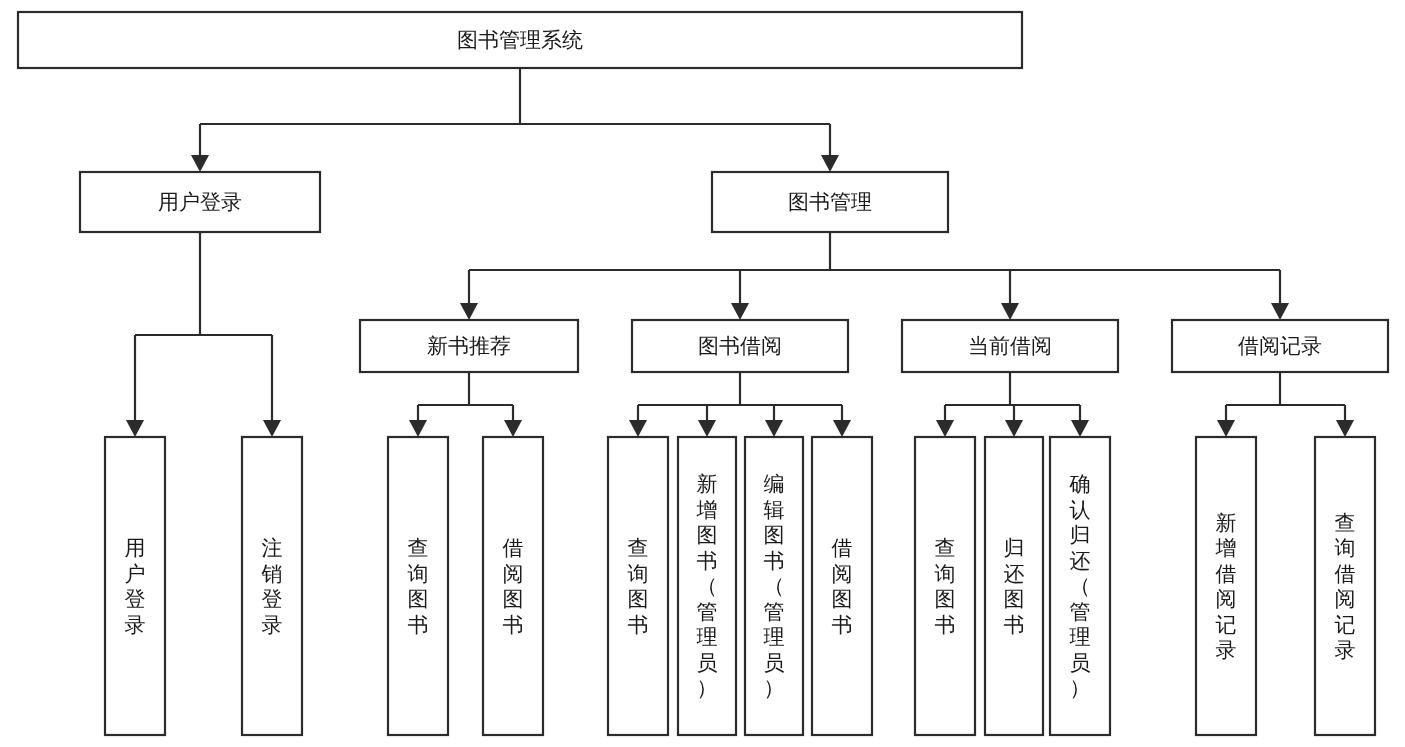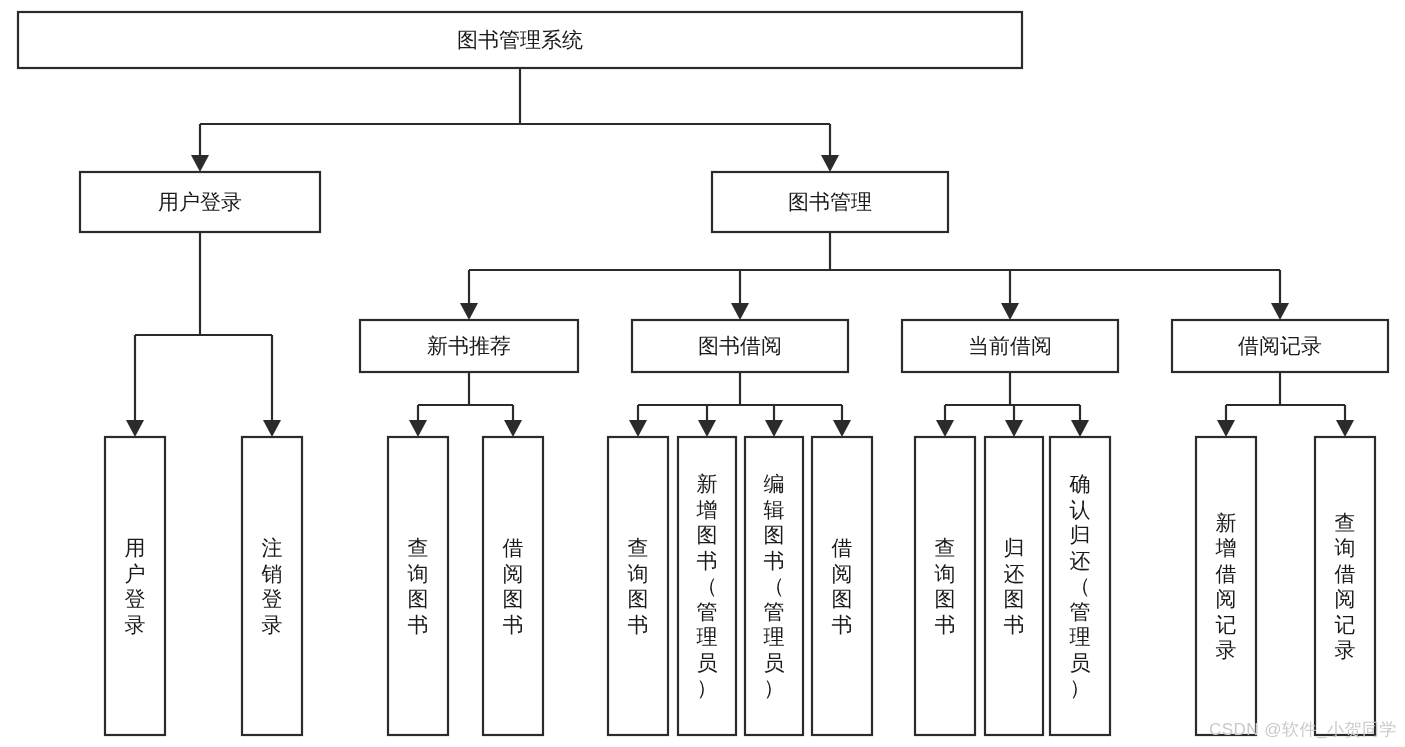--- a/index.html
+++ b/index.html
@@ -203,14 +203,13 @@
         <g>
           <rect x="1196" y="437" width="60" height="298" class="node-box"></rect>
           <text x="1226" class="node-label-v"><tspan x="1226" y="529.5">新</tspan><tspan x="1226" y="555">增</tspan><tspan x="1226" y="580.5">借</tspan><tspan x="1226" y="606">阅</tspan><tspan x="1226" y="631.5">记</tspan><tspan x="1226" y="657">录</tspan></text>
         </g>
         <g>
           <rect x="1315" y="437" width="60" height="298" class="node-box"></rect>
           <text x="1345" class="node-label-v"><tspan x="1345" y="529.5">查</tspan><tspan x="1345" y="555">询</tspan><tspan x="1345" y="580.5">借</tspan><tspan x="1345" y="606">阅</tspan><tspan x="1345" y="631.5">记</tspan><tspan x="1345" y="657">录</tspan></text>
         </g>
       </g>
   </svg>
-  <div class="watermark">CSDN @软件_小贺同学</div>
 </div>
 
 </body></html>

